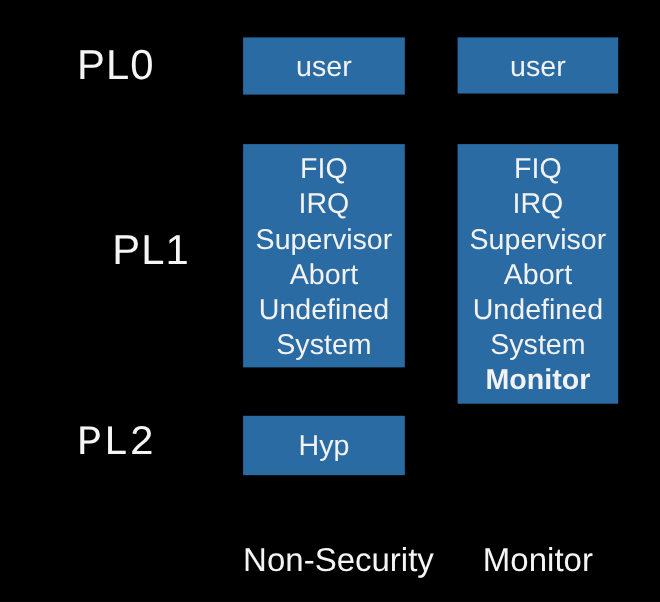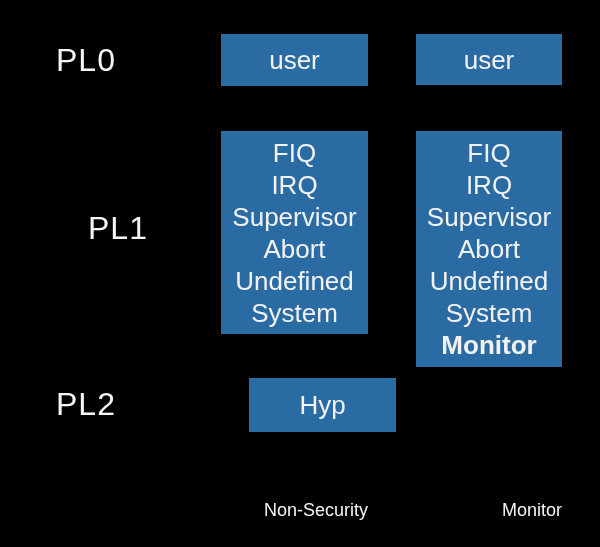--- a/index.html
+++ b/index.html
@@ -16,63 +16,63 @@
   .canvas {
     position: relative;
     width: 600px;
     height: 547px;
     background: var(--bg);
     overflow: hidden;
     font-family: "Liberation Sans", "DejaVu Sans", sans-serif;
   }
   .row-label {
     position: absolute;
-    left: 56px;
+    left: 70px;
     width: 120px;
     color: var(--label-text);
-    font-size: 32px;
+    font-size: 38px;
     line-height: 44px;
     font-weight: 300;
     letter-spacing: 1px;
     white-space: nowrap;
   }
   .label-pl0 { top: 38px; }
   .label-pl1 { top: 206px; margin-left: 32px; }
-  .label-pl2 { top: 382px; }
+  .label-pl2 { top: 382px; font-family: Liberation Mono, monospace; }
 
   .mode-box {
     position: absolute;
     background: var(--box-fill);
     color: var(--box-text);
     display: flex;
     flex-direction: column;
     align-items: flex-end;
     justify-content: center;
     text-align: center;
     font-size: 26px;
     line-height: 32px;
     font-weight: 300;
   }
   .box-pl0-ns { left: 221px; top: 34px;  width: 147px; height: 52px; }
   .box-pl0-s  { left: 416px; top: 34px;  width: 146px; height: 51px; }
   .box-pl1-ns { left: 221px; top: 131px; width: 147px; height: 203px; }
   .box-pl1-s  { left: 416px; top: 131px; width: 146px; height: 236px; }
-  .box-pl2-ns { left: 221px; top: 378px; width: 147px; height: 54px; margin-left: 28px; }
+  .box-pl2-ns { left: 221px; top: 378px; width: 147px; height: 54px; }
 
   .mode-box .mode-line { width: 100%; }
   .mode-box .mode-line.bold { font-weight: 700; }
 
   .col-label {
     position: absolute;
     top: 496px;
     color: var(--label-text);
-    font-size: 18px;
+    font-size: 30px;
     line-height: 28px;
     font-weight: 300;
-    text-align: right;
+    text-align: center;
     white-space: nowrap;
   }
   .col-label-ns { left: 221px; width: 147px; }
   .col-label-s  { left: 416px; width: 146px; }
 </style>
 </head>
 <body>
 
 <div class="canvas">
 

